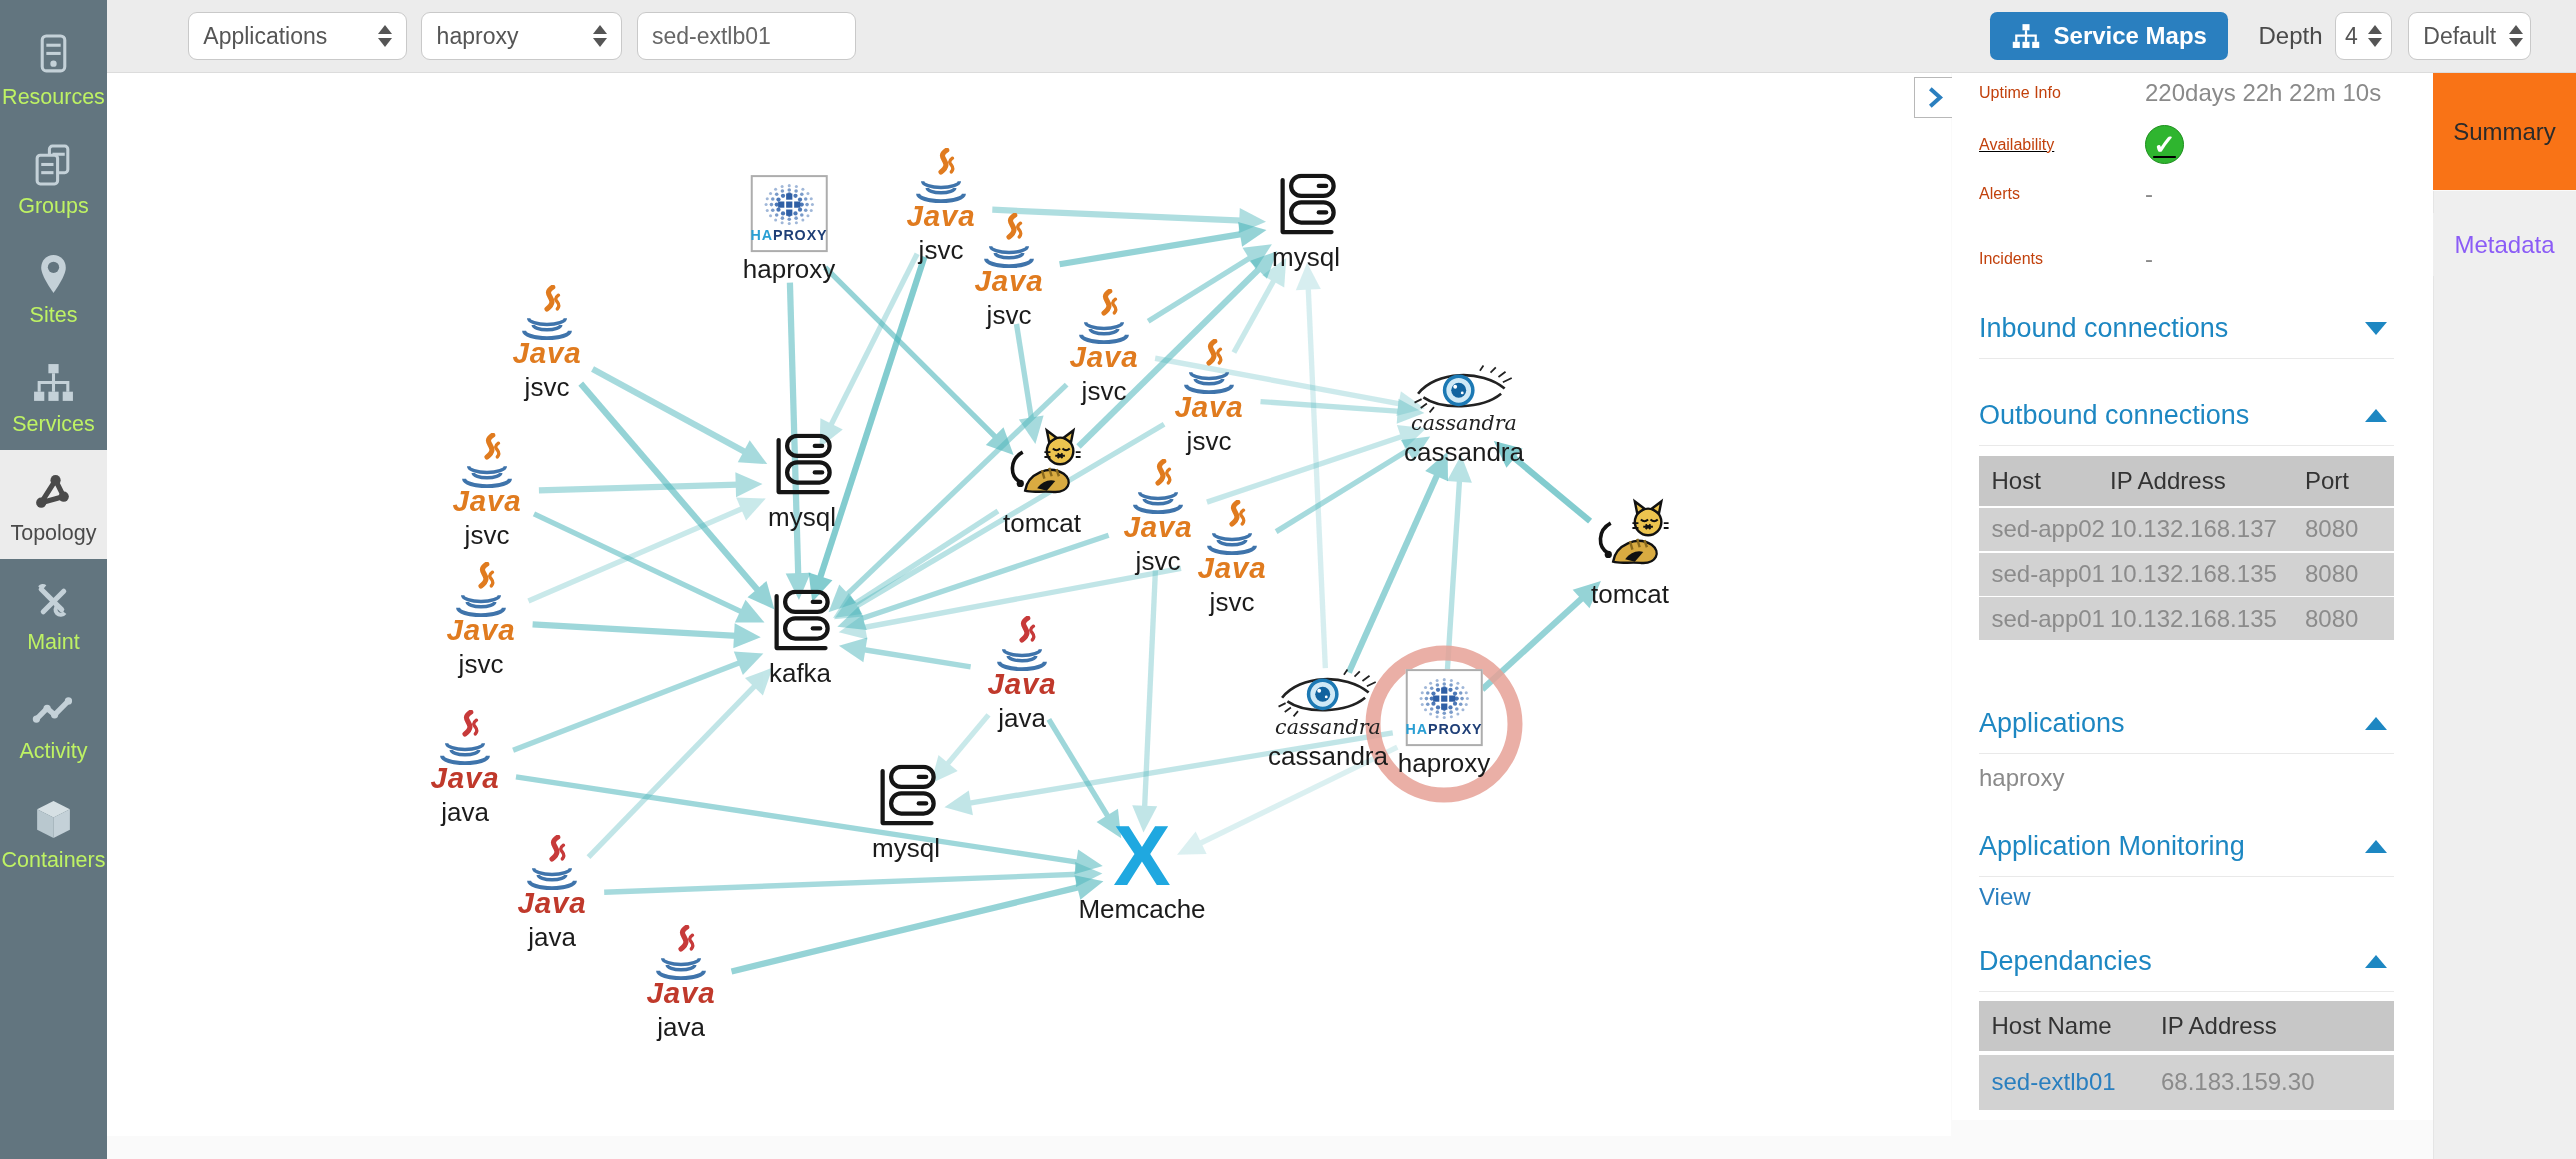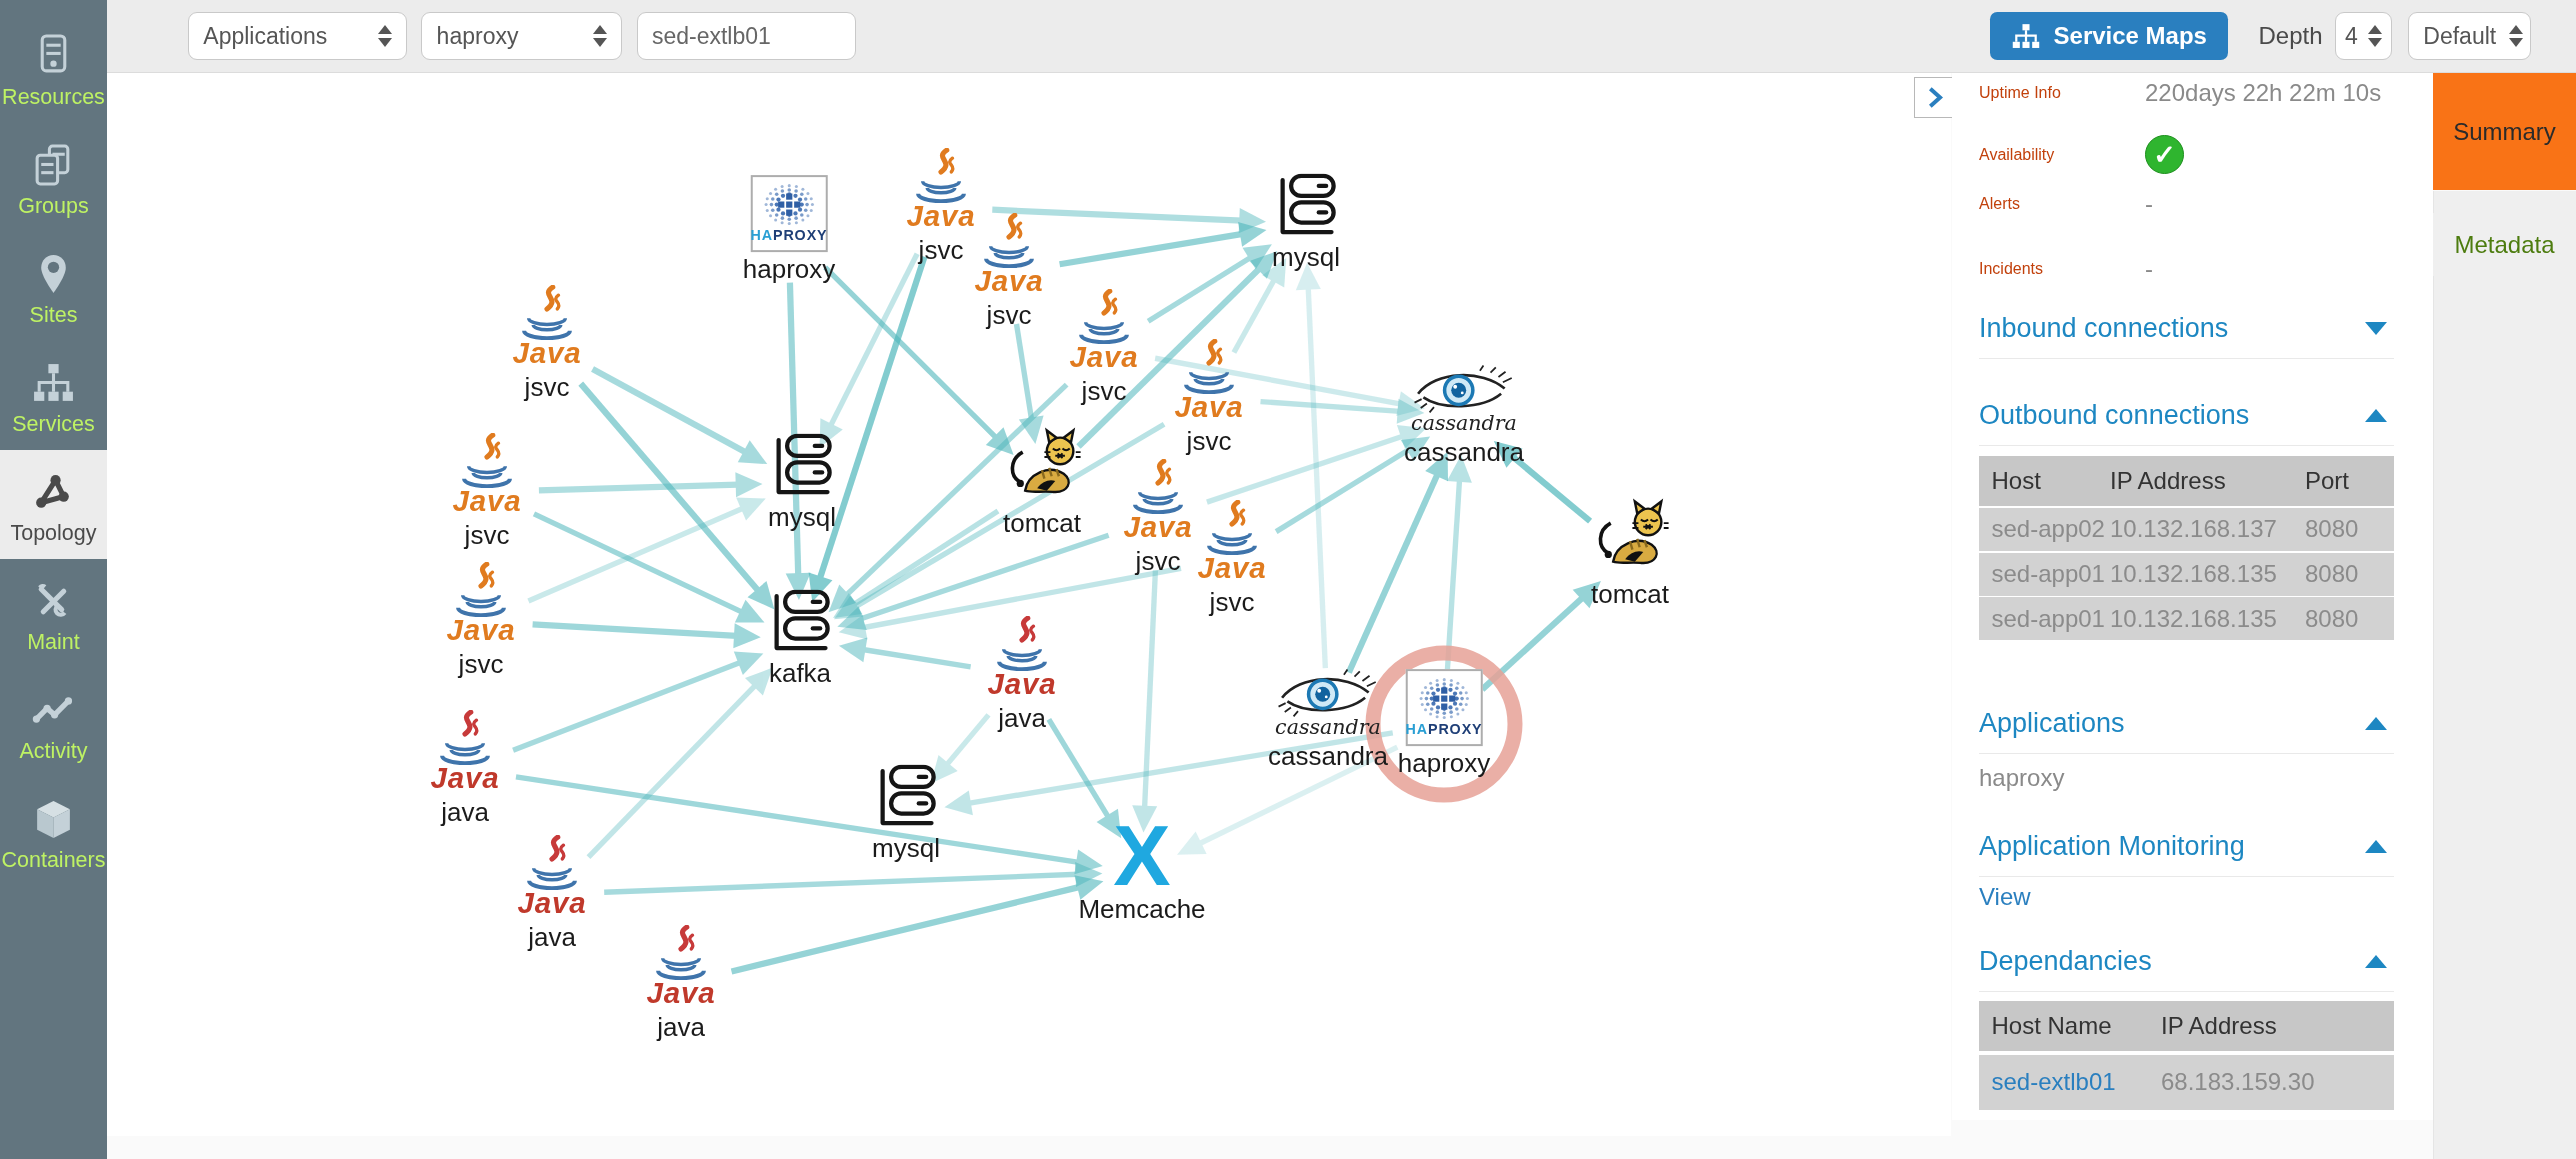--- a/index.html
+++ b/index.html
@@ -82,21 +82,21 @@
   #dep-table .c1 { width:220px; }
   #dep-table .t-row { height:55px; margin-top:3.6px; }
   .cell-link { color:#2a7fbf !important; cursor:pointer; }
 
   
   #tab-summary { position:absolute; left:2433px; top:73px; width:143px; height:117px; background:#f97316;
                  display:flex; align-items:center; justify-content:center; font-size:24px; color:#2b2b2b; cursor:pointer; }
   #tab-rail-bg { position:absolute; left:2433px; top:191px; width:143px; height:969px; background:#efefef;
                  border-left:0.9px solid #e5e5e5; }
   #tab-metadata { position:absolute; left:2433px; top:213px; width:143px; height:63px; background:#efefef;
-                  display:flex; align-items:center; justify-content:center; font-size:24px; color:#4d7c0f; cursor:pointer; }
+                  display:flex; align-items:center; justify-content:center; font-size:24px; color:#8b5cf6; cursor:pointer; }
 </style>
 </head>
 <body>
 
 <nav id="sidebar">
   <div class="sb-item">
     <span class="sb-ic">
       <svg width="41" height="47" viewBox="0 0 40 44">
           <rect x="9" y="2" width="22" height="34" rx="4"></rect>
           <line x1="13" y1="11" x2="27" y2="11"></line>
@@ -781,21 +781,21 @@
     <polyline points="7,3 18,13 7,23" fill="none" stroke="#2a7fbf" stroke-width="4.5"></polyline>
   </svg>
 </div>
 
 <aside id="panel">
   <div class="sec" style="top:0;">
     <div class="d-row">
       <span class="d-label">Uptime Info</span>
       <span class="d-value">220days 22h 22m 10s</span>
     </div>
-    <div class="d-row" style="margin-top:23px;">
+    <div class="d-row" style="margin-top:13px;text-decoration:underline;">
       <span class="d-label">Availability</span>
       <span class="ok-badge">✓</span>
     </div>
     <div class="d-row" style="margin-top:10.7px;">
       <span class="d-label">Alerts</span>
       <span class="d-value">-</span>
     </div>
     <div class="d-row" style="margin-top:26px;">
       <span class="d-label">Incidents</span>
       <span class="d-value">-</span>

